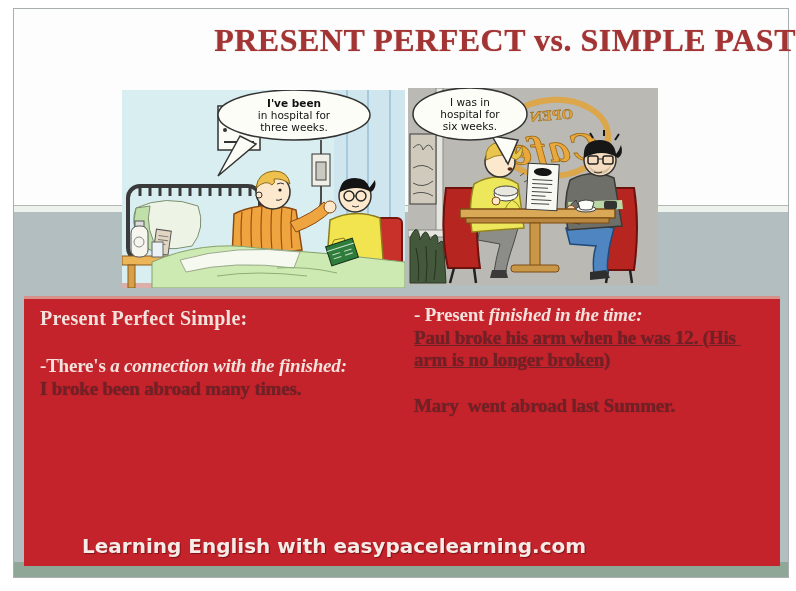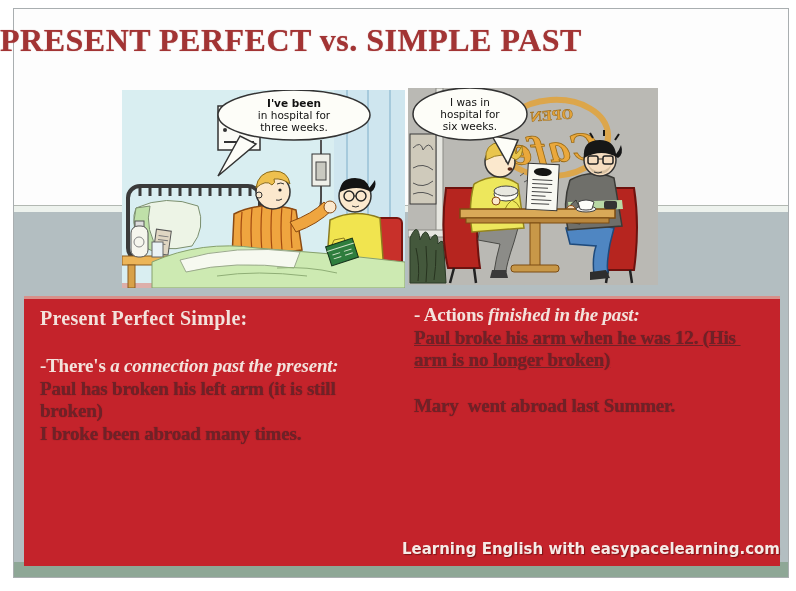--- a/index.html
+++ b/index.html
@@ -9,21 +9,21 @@
   }
   .frame{
     position:absolute;left:13px;top:8px;width:776px;height:570px;
     border:1px solid #a9aeb0;box-sizing:border-box;background:#fdfdfd;
   }
   .white-top{position:absolute;left:0;top:0;width:100%;height:196px;background:#fdfdfd;border-bottom:1px solid #b2b8b2;}
   .pale-strip{position:absolute;left:0;top:197px;width:100%;height:6px;background:#edf2ed;}
   .gray-band{position:absolute;left:0;top:203px;width:100%;height:350px;background:#b3bec1;}
   .green-band{position:absolute;left:0;top:553px;width:100%;height:15px;background:#8ea796;}
   .slide-title{
-    position:absolute;top:22px;left:0;width:100%;text-align:left;
+    position:absolute;top:22px;left:0;width:100%;text-align:right;
     font-size:32px;font-weight:bold;color:#a23434;letter-spacing:0.5px;
     text-shadow:0 0 1px rgba(150,40,40,.65);
   }
   .cartoon{position:absolute;}
   .cartoon-left{left:122px;top:90px;width:283px;height:198px;}
   .cartoon-right{left:408px;top:88px;width:250px;height:197px;}
   .red-panel{
     position:absolute;left:24px;top:296px;width:756px;height:270px;
     background:#c4232b;border-top:3px solid #d8908a;box-sizing:border-box;
     padding:5px 16px 0;display:flex;gap:24px;
@@ -35,23 +35,23 @@
   .point{
     font-size:19px;font-weight:bold;color:#f3e2dc;line-height:22.5px;letter-spacing:-0.2px;
   }
   .point .it{font-style:italic;}
   .example{
     font-size:19px;font-weight:bold;color:#6e2228;line-height:22.5px;
     letter-spacing:-0.2px;white-space:pre-wrap;text-shadow:0 0 1px rgba(60,10,12,.5);
   }
   .gap-after{margin-bottom:23px;text-decoration:underline;}
   .panel-footer{
-    position:absolute;left:0;bottom:8px;width:100%;text-align:right;box-sizing:border-box;
+    position:absolute;left:0;bottom:8px;width:100%;text-align:left;box-sizing:border-box;
     padding-left:58px;font-family:"DejaVu Sans","Liberation Sans",sans-serif;
-    font-size:15px;font-weight:bold;color:#f6ebe7;text-shadow:1px 1px 1px rgba(80,8,10,.6);
+    font-size:20px;font-weight:bold;color:#f6ebe7;text-shadow:1px 1px 1px rgba(80,8,10,.6);
   }
   .bubble-text{font-family:"DejaVu Sans","Liberation Sans",sans-serif;font-size:10.5px;fill:#111;}
   .bubble-bold{font-weight:bold;}
   .sign-text{font-family:"DejaVu Serif","Liberation Serif",serif;}
 </style>
 </head>
 <body>
 
 <div class="frame">
   <div class="white-top"></div>
@@ -237,23 +237,22 @@
     <ellipse cx="62" cy="26" rx="57" ry="26" fill="#fdfdf8" stroke="#333" stroke-width="1.5"></ellipse>
     <text x="62" y="18" text-anchor="middle" class="bubble-text">I was in</text>
     <text x="62" y="30" text-anchor="middle" class="bubble-text">hospital for</text>
     <text x="62" y="42" text-anchor="middle" class="bubble-text">six weeks.</text>
   </g>
 </svg>
 
 <div class="red-panel">
   <div class="col">
     <div class="col-heading">Present Perfect Simple:</div>
-    <div class="point"><span>-There's </span><span class="it">a connection past the present:</span></div>
-    <div class="example">Paul has broken his left arm (it is still broken)</div>
+    <div class="point"><span>-There's </span><span class="it">a connection with the finished:</span></div>
     <div class="example">I broke been abroad many times.</div>
   </div>
   <div class="col">
-    <div class="point"><span>- Actions </span><span class="it">finished in the past:</span></div>
+    <div class="point"><span>- Present </span><span class="it">finished in the time:</span></div>
     <div class="example gap-after">Paul broke his arm when he was 12. (His arm is no longer broken)</div>
     <div class="example">Mary  went abroad last Summer.</div>
   </div>
   <div class="panel-footer">Learning English with easypacelearning.com</div>
 </div>
 
 </body></html>

